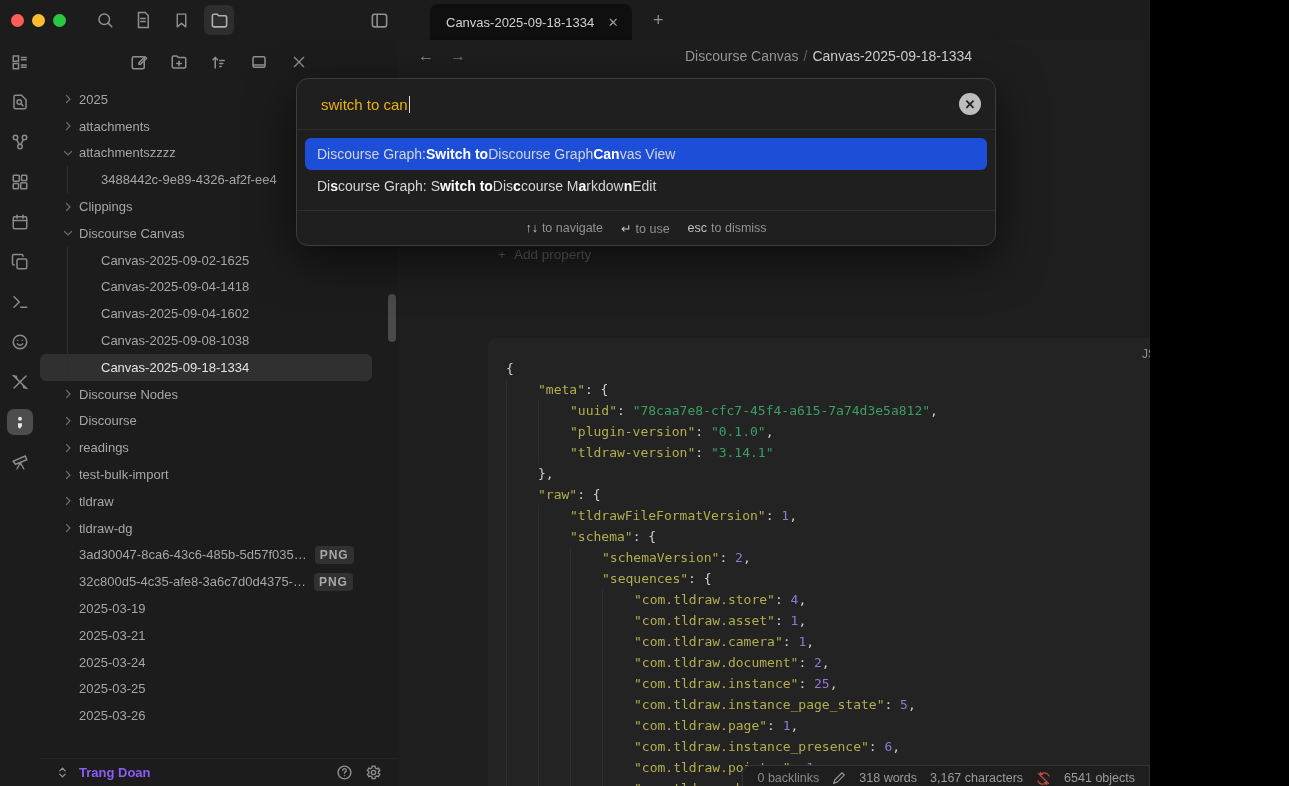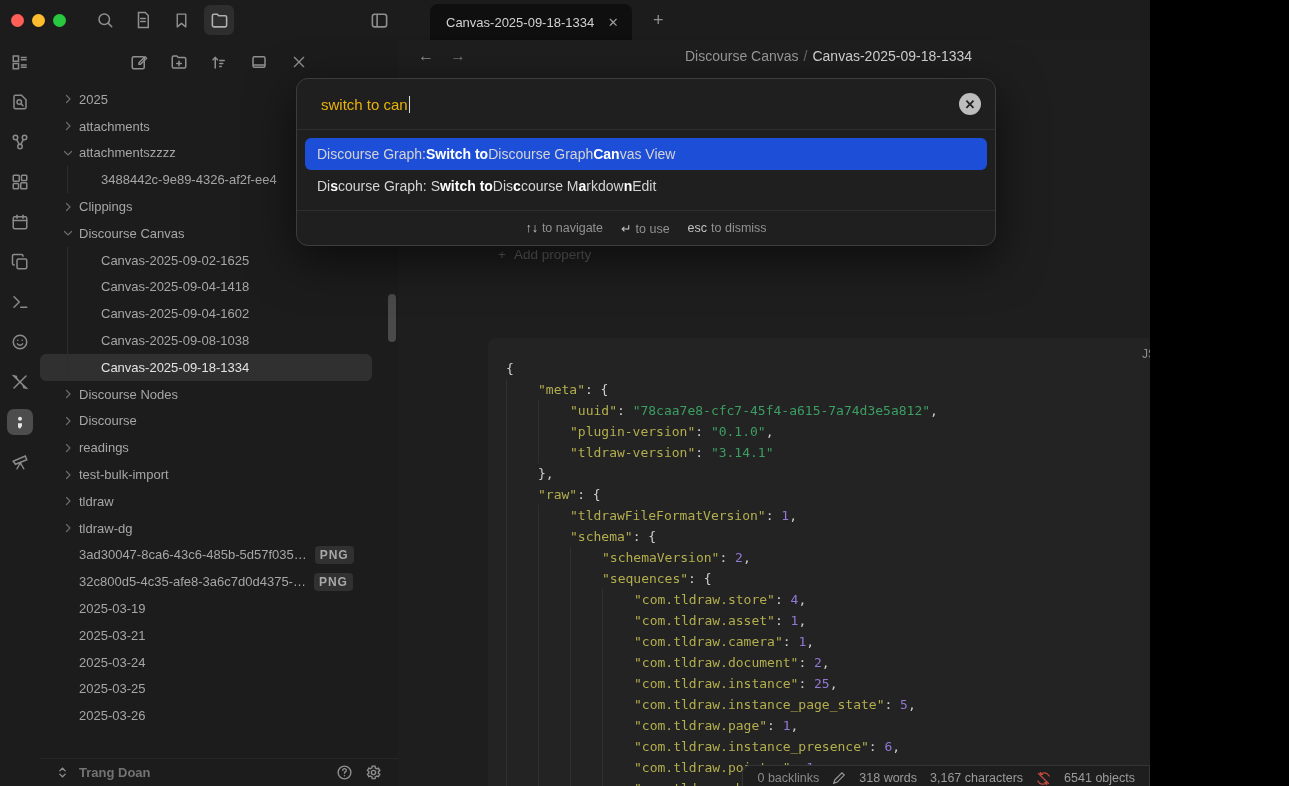--- a/index.html
+++ b/index.html
@@ -45,21 +45,21 @@
   .chev { width:17px; flex:none; display:flex; align-items:center; color:#6c6c6c; }
   .guide { width:6px; flex:none; align-self:stretch; border-left:1px solid #2e2e2e; margin-left:5px; }
   .ind { width:28px; flex:none; }
   .tree-label { overflow:hidden; font-size:13px; }
   .png-badge { flex:none; margin-left:8px; background:#313131; color:#a8a8a8; font-size:12px;
     font-weight:bold; letter-spacing:1px; border-radius:4px; padding:2px 5px; }
   .side-scrollthumb { position:absolute; right:2px; top:210px; width:8px; height:48px;
     background:#4a4a4a; border-radius:4px; }
   .vaultbar { flex:none; height:28px; border-top:1px solid #262626; display:flex; align-items:center;
     padding:0 16px; gap:10px; }
-  .vault-name { font-weight:bold; color:#737373; font-size:13px;text-align:center; }
+  .vault-name { font-weight:bold; color:#8b5cf6; font-size:13px;text-align:center; }
   .vault-right { margin-left:auto; display:flex; gap:12px; color:#8f8f8f; }
   
   .main { position:absolute; left:398px; top:40px; width:891px; height:746px; background:#1e1e1e; }
   .main-header { height:32px; display:flex; align-items:center; padding:0 18px 0 20px; }
   .nav-arrows { display:flex; gap:16px; color:#8f8f8f; font-size:16px; }
   .nav-arrows .fwd { color:#6f6f6f; }
   .breadcrumb { flex:1; text-align:center; font-size:14px; color:#9a9a9a; }
   .breadcrumb .sep { color:#6a6a6a; padding:0 5px; }
   .breadcrumb .current { color:#d2d2d2; }
   .hdr-icons { display:flex; gap:14px; color:#9a9a9a; align-items:center; }

